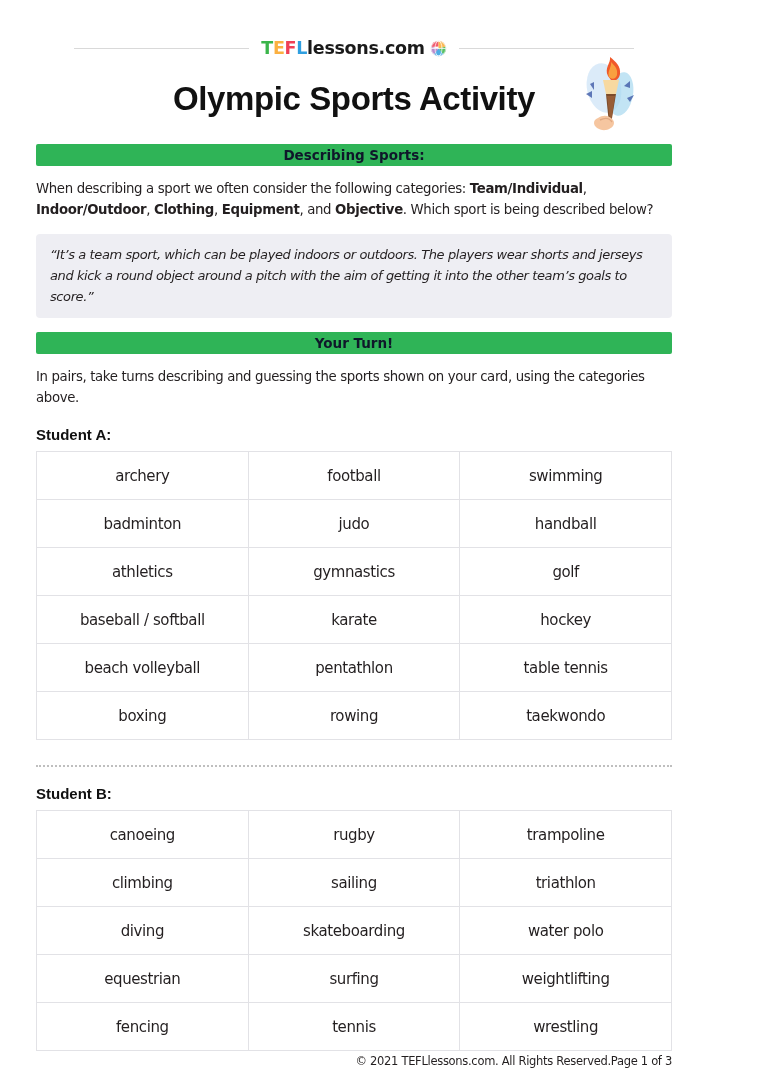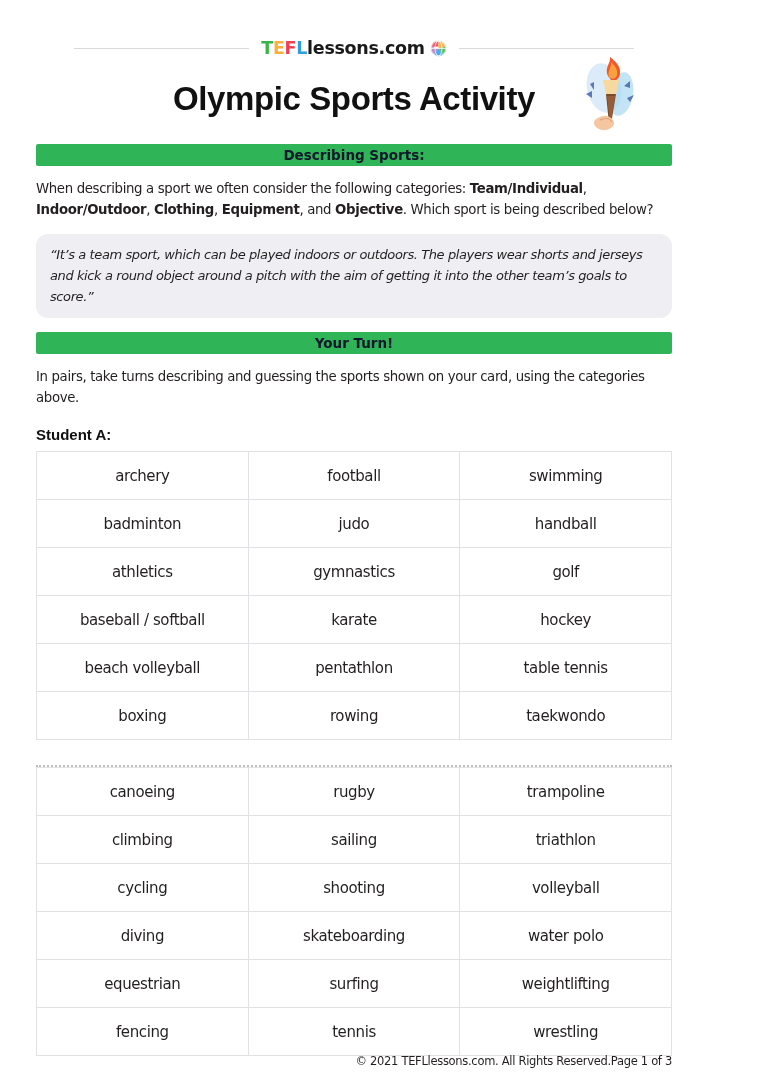--- a/index.html
+++ b/index.html
@@ -109,21 +109,21 @@
     line-height: 21px;
     color: #231f20;
     margin-top: 12px;
     letter-spacing: -0.35px;
   }
   .para b { font-weight: bold; }
 
   
   .quote {
     background: #eeeef3;
-    border-radius: 12px;
+    border-radius: 4px;
     margin-top: 14px;
     padding: 10px 14px 11px 14px;
     font-family: "DejaVu Sans", sans-serif;
     font-style: italic;
     font-size: 13px;
     line-height: 21px;
     color: #231f20;
     letter-spacing: -0.4px;
   }
 
@@ -266,36 +266,32 @@
         <tr>
           <td>boxing</td>
           <td>rowing</td>
           <td>taekwondo</td>
         </tr>
       </tbody>
   </table>
 
   <div class="divider"></div>
 
+  <div class="student-label">Student B:</div>
   <table class="sports">
     <tbody>
         <tr>
           <td>canoeing</td>
           <td>rugby</td>
           <td>trampoline</td>
         </tr>
         <tr>
           <td>climbing</td>
           <td>sailing</td>
           <td>triathlon</td>
-        </tr>
-        <tr>
-          <td>cycling</td>
-          <td>shooting</td>
-          <td>volleyball</td>
         </tr>
         <tr>
           <td>diving</td>
           <td>skateboarding</td>
           <td>water polo</td>
         </tr>
         <tr>
           <td>equestrian</td>
           <td>surfing</td>
           <td>weightlifting</td>

